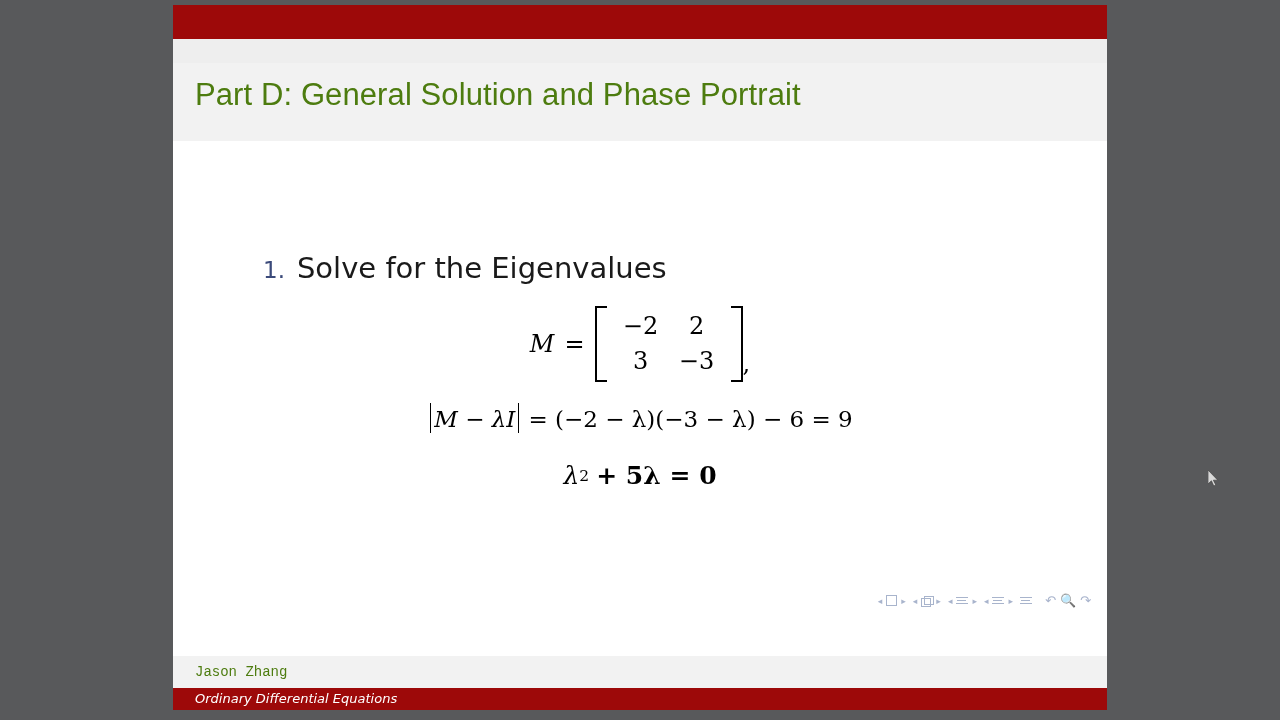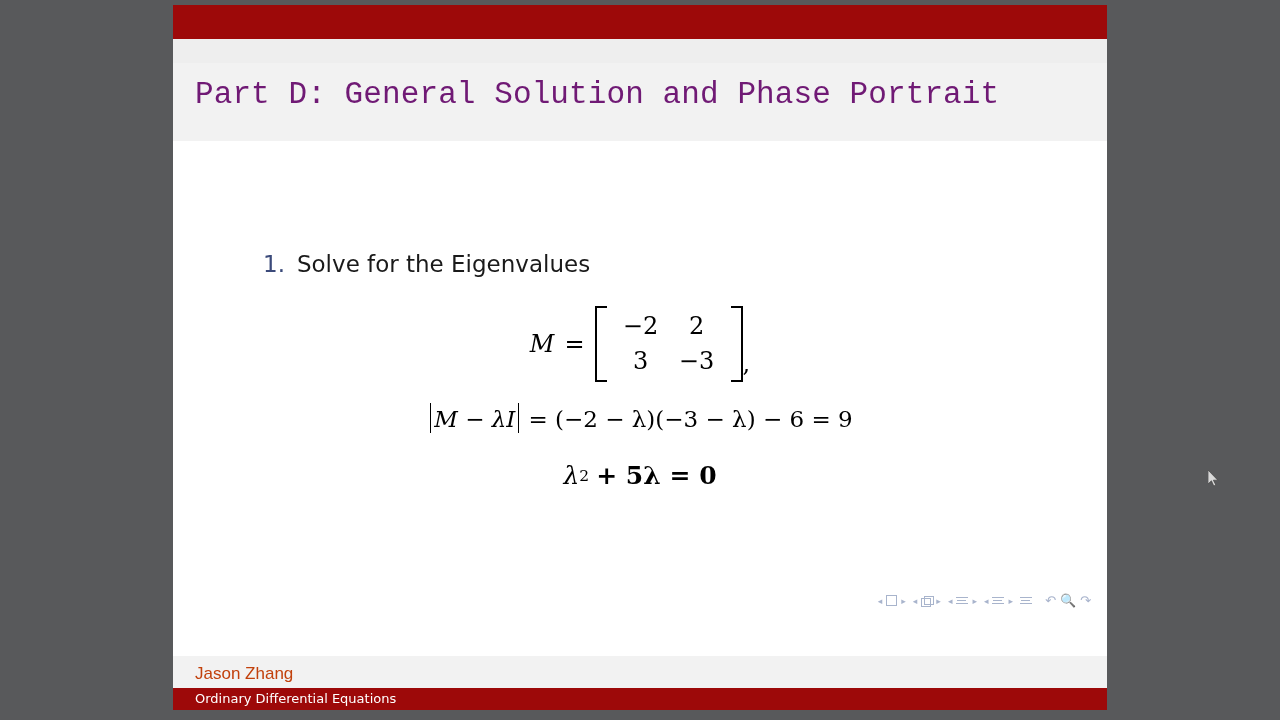--- a/index.html
+++ b/index.html
@@ -53,23 +53,23 @@
     left: 0; top: 58px;
     width: 934px;
     height: 78px;
     background: #f2f2f2;
   }
 
   .slide-title {
     position: absolute;
     left: 22px;
     top: 14px;
-    font-family: Liberation Mono, monospace;
+    font-family: Liberation Sans, sans-serif;
     font-size: 31px;
-    color: #701a75;
+    color: #4d7c0f;
     letter-spacing: 0.1px;
     white-space: nowrap;
   }
 
   .body-area {
     position: absolute;
     left: 0; top: 136px;
     width: 934px;
     height: 515px;
     background: #ffffff;
@@ -83,21 +83,21 @@
     align-items: baseline;
     gap: 12px;
   }
   .enum-num {
     font-family: "DejaVu Sans", sans-serif;
     font-size: 23px;
     color: #3b4a7a;
   }
   .enum-text {
     font-family: "DejaVu Sans", sans-serif;
-    font-size: 23px;
+    font-size: 29px;
     color: #1a1a1a;
   }
 
   
   .math {
     position: absolute;
     width: 934px;
     text-align: center;
     font-family: "DejaVu Serif", serif;
     color: #000000;
@@ -225,39 +225,40 @@
     left: 0;
     top: 651px;
     width: 934px;
     height: 32px;
     background: #f2f2f2;
   }
   .author-name {
     position: absolute;
     left: 22px;
     top: 8px;
-    font-size: 17px;
-    color: #c2410c;
-    font-family: Liberation Sans, sans-serif;
+    font-size: 14px;
+    color: #4d7c0f;
+    font-family: Liberation Mono, monospace;
   }
   .page-indicator {
     position: absolute;
     right: 20px;
     top: 8px;
     font-size: 12px;
     color: #dcdcdc;
     font-family: "DejaVu Sans", sans-serif;
   }
   .footer-bar {
     position: absolute;
     left: 0;
     top: 683px;
     width: 934px;
     height: 32px;
     background: #9d0909;
+    font-style: italic;
   }
   .footer-text {
     position: absolute;
     left: 22px;
     top: 3px;
     font-size: 13px;
     color: #ffffff;
     font-family: "DejaVu Sans", sans-serif;
   }
 

